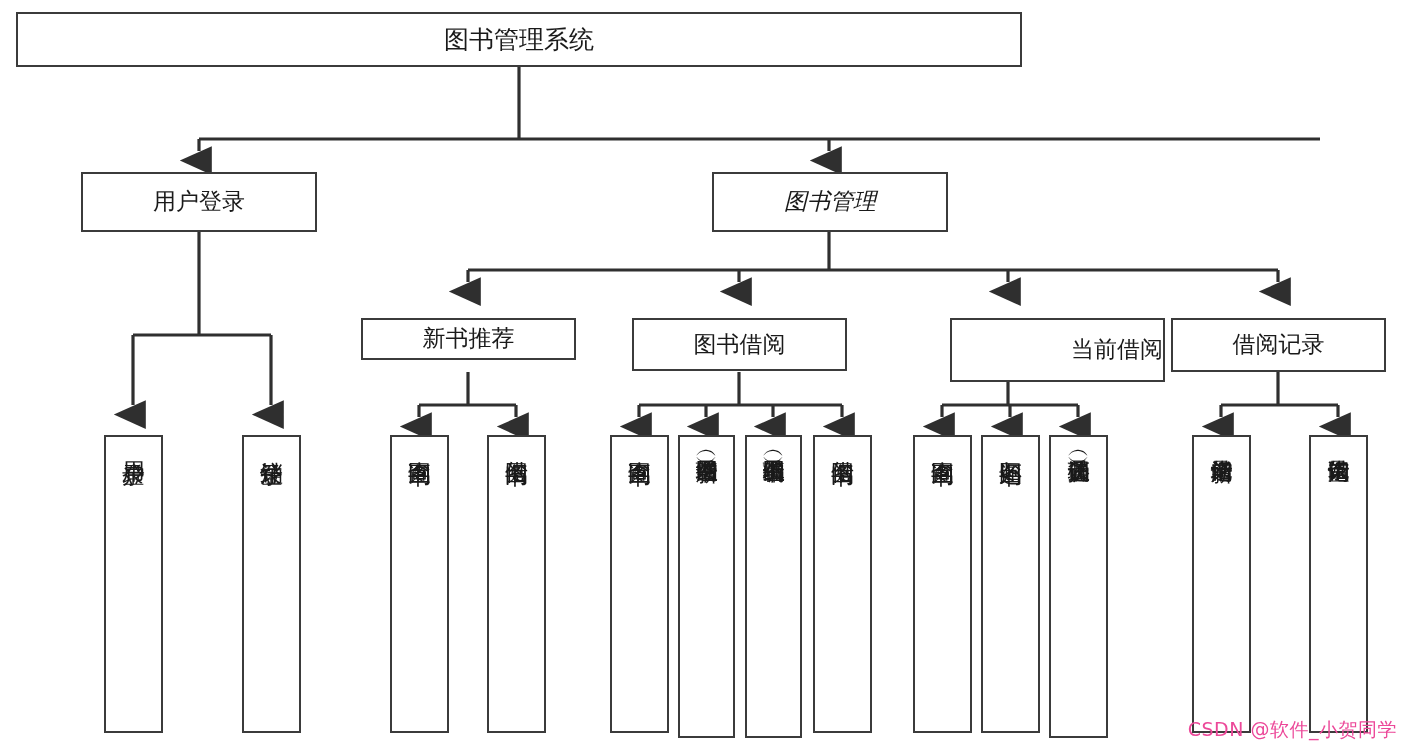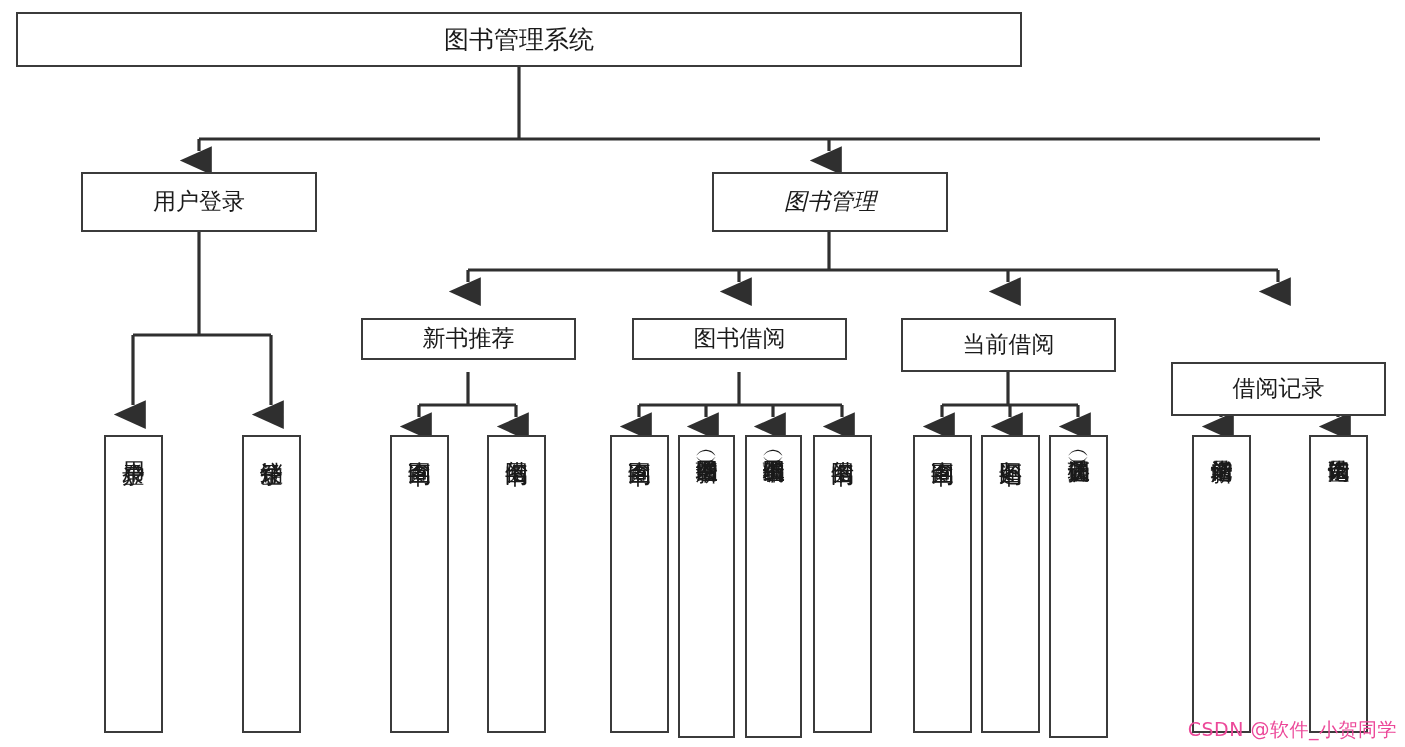--- a/index.html
+++ b/index.html
@@ -140,29 +140,29 @@
   </div>
 
   <div class="node branch horiz" style="left:712px; top:172px; width:236px; height:60px;font-style:italic;">
     <span class="node-label">图书管理</span>
   </div>
 
   <div class="node branch horiz" style="left:361px; top:318px; width:215px; height:42px;">
     <span class="node-label">新书推荐</span>
   </div>
 
-  <div class="node branch horiz" style="left:632px; top:318px; width:215px; height:42px;">
+  <div class="node branch horiz" style="left:632px; top:318px; width:215px; height:53px;">
     <span class="node-label">图书借阅</span>
   </div>
 
-  <div class="node branch horiz" style="left:901px; top:318px; width:215px; height:54px;">
+  <div class="node branch horiz" style="left:950px; top:318px; width:215px; height:64px;justify-content:flex-end;">
     <span class="node-label">当前借阅</span>
   </div>
 
-  <div class="node branch horiz" style="left:1171px; top:318px; width:215px; height:54px;margin-top:44px;">
+  <div class="node branch horiz" style="left:1171px; top:318px; width:215px; height:54px;">
     <span class="node-label">借阅记录</span>
   </div>
 
   <div class="node leaf" style="left:104px; top:435px; width:59px; height:298px;">
     <span class="node-label">用户登录</span>
   </div>
 
   <div class="node leaf" style="left:242px; top:435px; width:59px; height:298px;">
     <span class="node-label">注销登录</span>
   </div>

